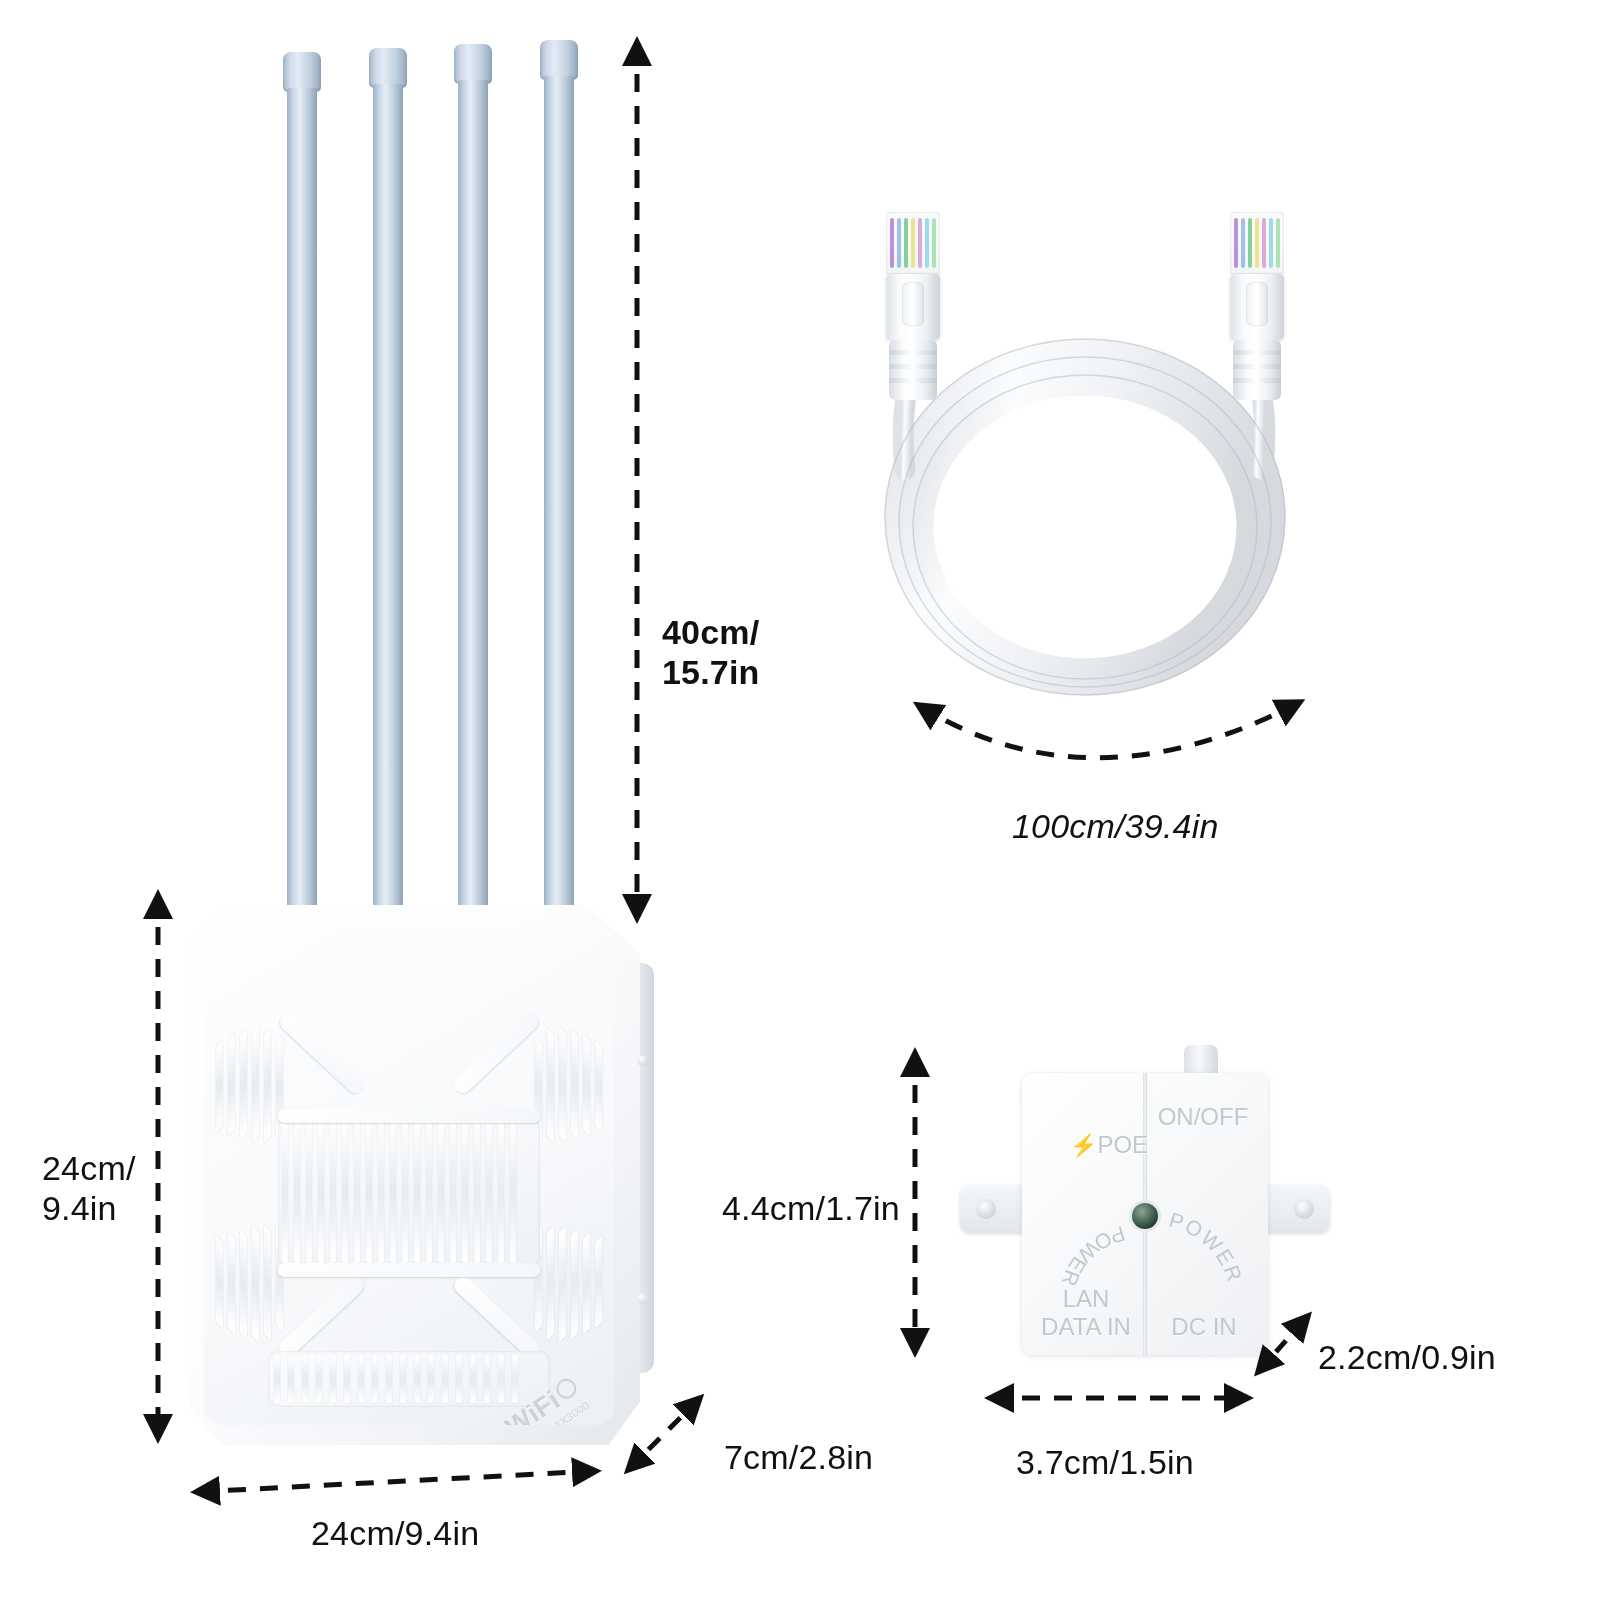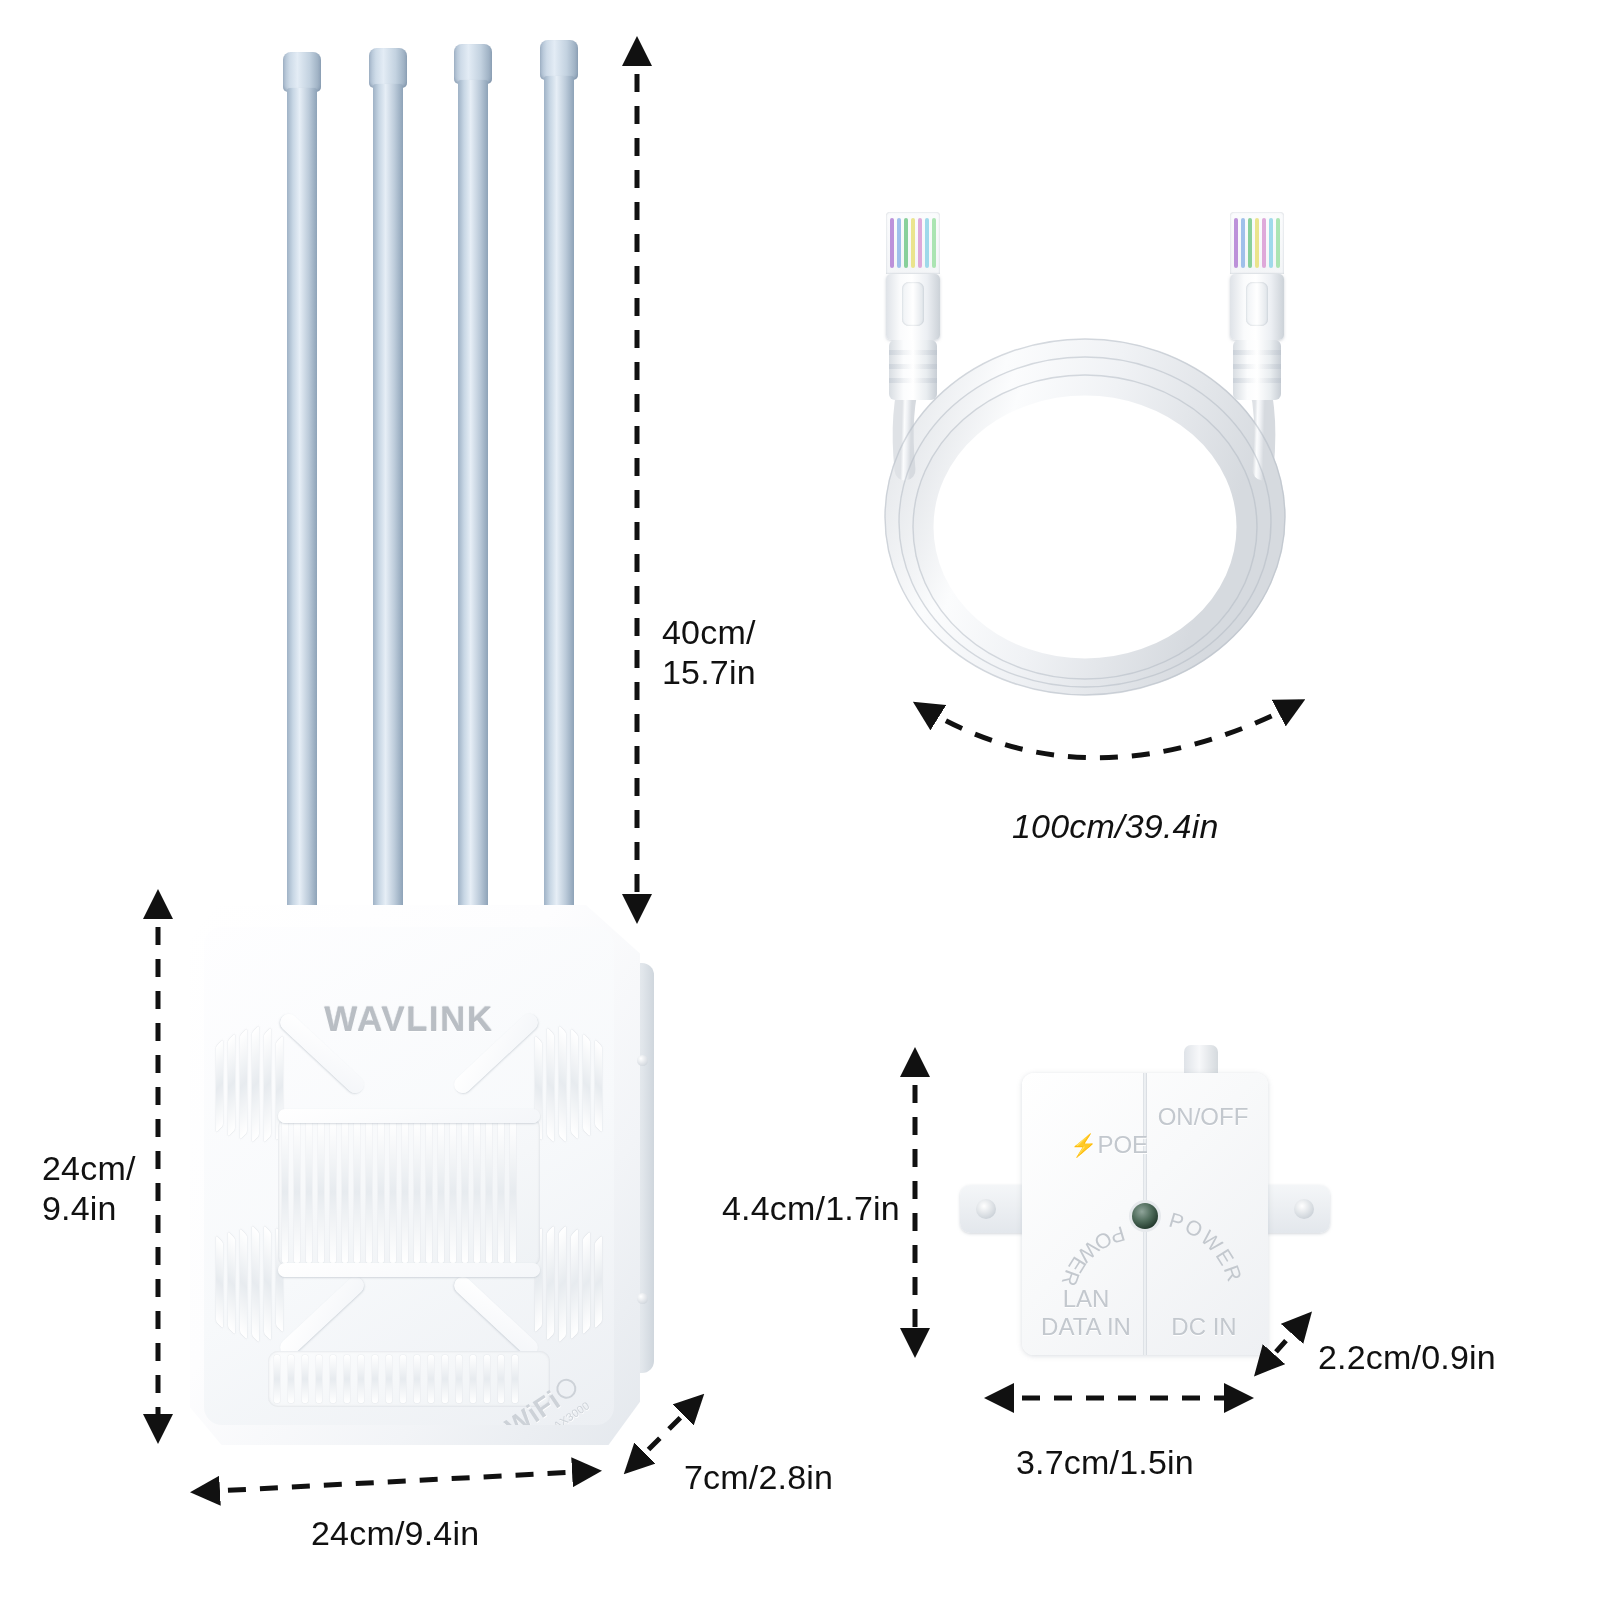--- a/index.html
+++ b/index.html
@@ -352,21 +352,20 @@
     </div>
 
   </div>
 
   <div id="router-body">
     <div class="router-side"></div>
     <div class="router-shell"></div>
 
     <div class="router-face">
 
-      <div class="logo">WAVLINK</div>
 
       <div class="fin-group" style="left:12px; top:102px;">
         <div class="fin" style="left:0px;  top:14px; width:7px; height:86px; transform:skewY(-46deg);"></div>
         <div class="fin" style="left:12px; top:8px;  width:7px; height:96px; transform:skewY(-46deg);"></div>
         <div class="fin" style="left:24px; top:3px;  width:7px; height:104px; transform:skewY(-46deg);"></div>
         <div class="fin" style="left:36px; top:0px;  width:7px; height:110px; transform:skewY(-46deg);"></div>
         <div class="fin" style="left:48px; top:2px;  width:7px; height:108px; transform:skewY(-46deg);"></div>
         <div class="fin" style="left:60px; top:10px; width:7px; height:98px; transform:skewY(-46deg);"></div>
       </div>
 
@@ -599,27 +598,27 @@
 
     <g stroke="#111111" stroke-width="5" fill="none" stroke-dasharray="18 14" marker-start="url(#arw)" marker-end="url(#arw)">
       <line x1="990" y1="1398" x2="1248" y2="1398"></line>
     </g>
 
     <g stroke="#111111" stroke-width="5" fill="none" stroke-dasharray="15 12" marker-start="url(#arw)" marker-end="url(#arw)">
       <line x1="1258" y1="1372" x2="1308" y2="1316"></line>
     </g>
   </svg>
 
-  <div class="dim-label" style="left:662px; top:612px;"><span>40cm/</span><br><span>15.7in</span></div>
+  <div class="dim-label" style="left:662px; top:612px;font-weight:bold;"><span>40cm/</span><br><span>15.7in</span></div>
 
   <div class="dim-label" style="left:42px; top:1148px;"><span>24cm/</span><br><span>9.4in</span></div>
 
   <div class="dim-label" style="left:311px; top:1513px;">24cm/9.4in</div>
 
-  <div class="dim-label" style="left:684px; top:1437px;margin-top:20px;">7cm/2.8in</div>
+  <div class="dim-label" style="left:724px; top:1437px;">7cm/2.8in</div>
 
   <div class="dim-label" style="left:1012px; top:806px;font-style:italic;">100cm/39.4in</div>
 
   <div class="dim-label" style="left:722px; top:1188px;">4.4cm/1.7in</div>
 
   <div class="dim-label" style="left:1016px; top:1442px;">3.7cm/1.5in</div>
 
   <div class="dim-label" style="left:1318px; top:1337px;">2.2cm/0.9in</div>
 
 </div>

